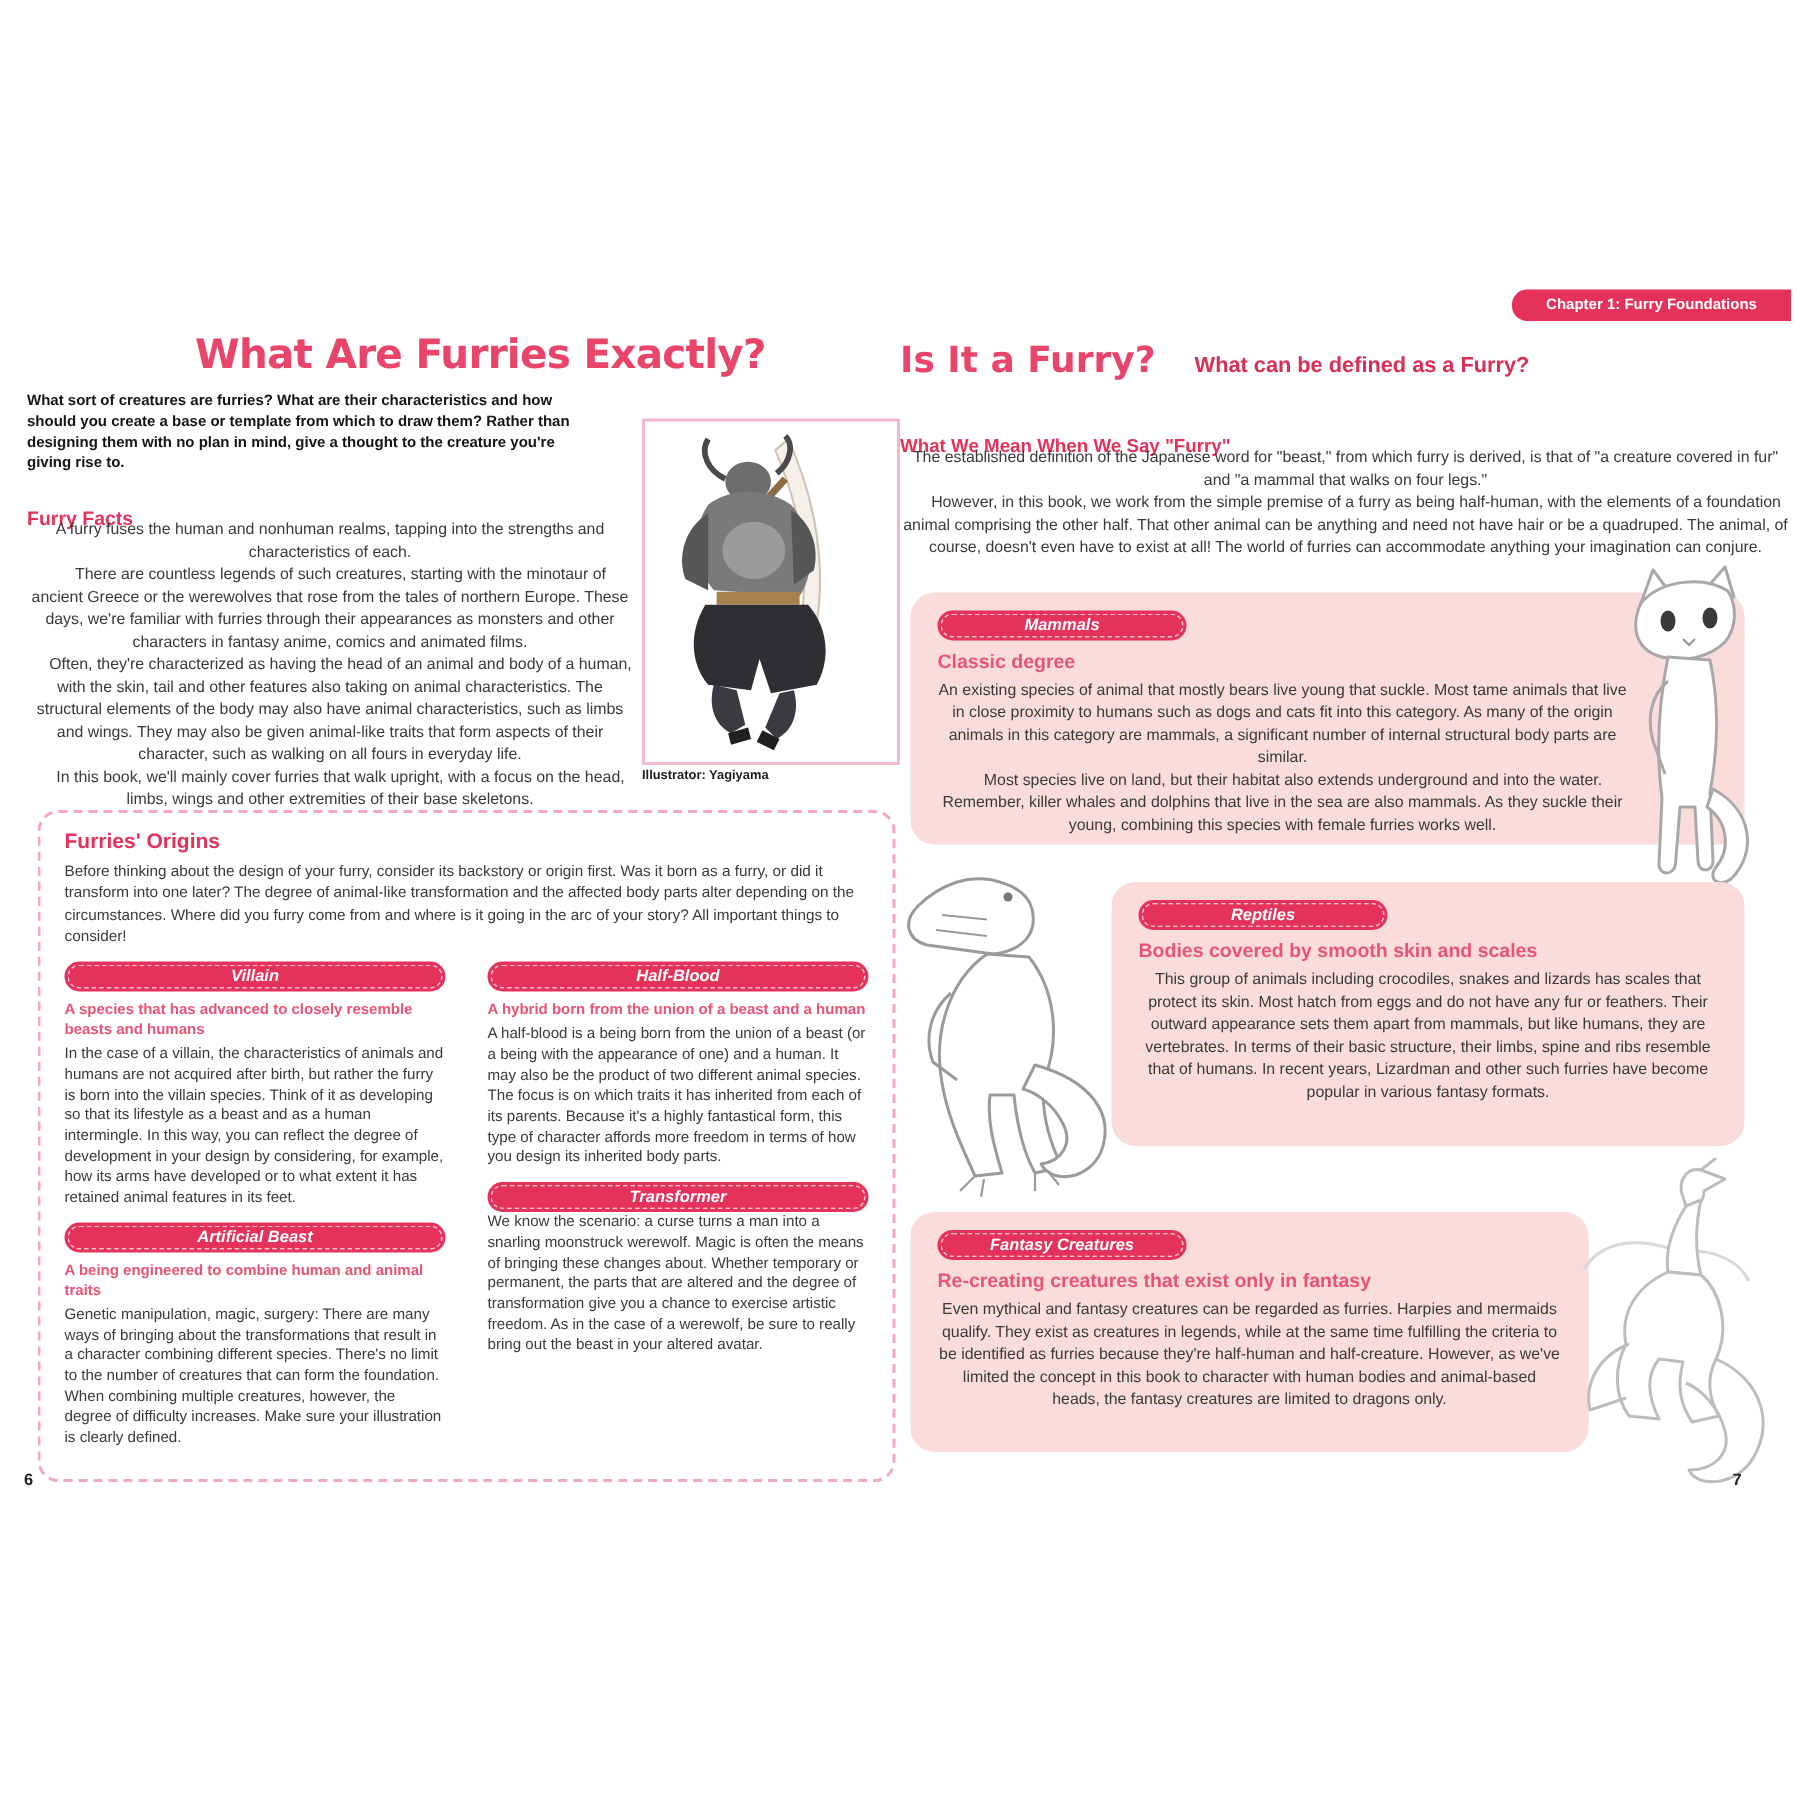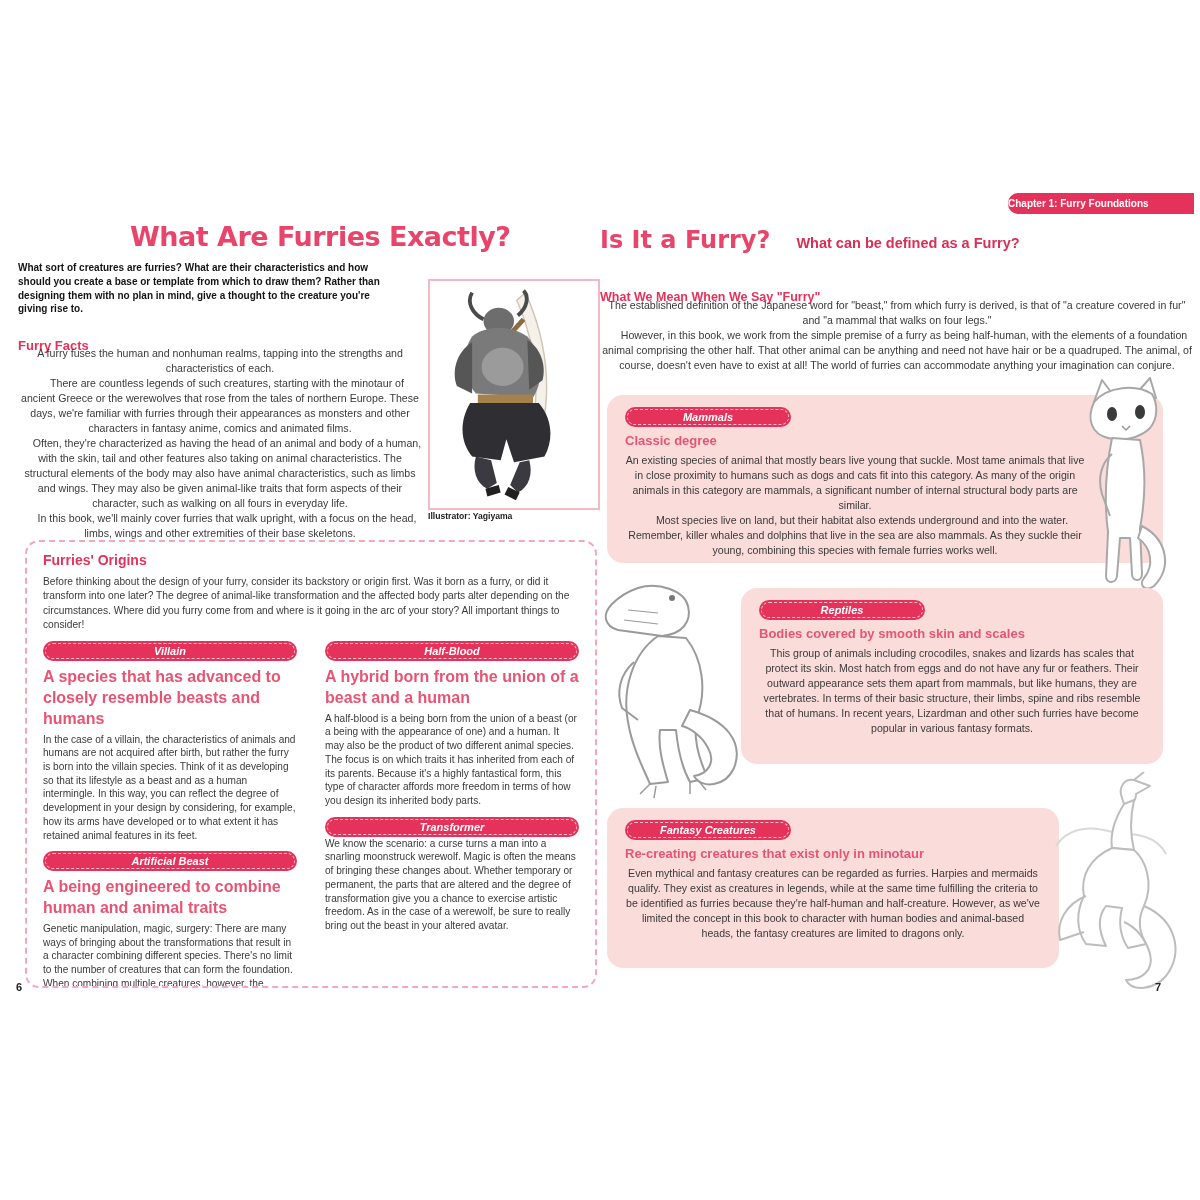--- a/index.html
+++ b/index.html
@@ -27,26 +27,26 @@
             margin:0;display:flex;align-items:center;justify-content:center;}
   .illo-caption{left:428px;top:511px;font-size:8.6px;font-weight:bold;color:#1c1c1c;}
 
   .origins-box{left:25px;top:540px;width:572px;height:448px;border:2px dashed #f4a9ba;border-radius:14px;
                box-sizing:border-box;padding:10px 16px 8px 16px;overflow:hidden;background:#fff;}
   .origins-head{font-size:14px;margin:0 0 7px 0;}
   .origins-intro{font-size:10.2px;line-height:1.4;margin:0 0 9px 0;color:#3a3a3a;}
   .origins-cols{display:flex;gap:28px;}
   .origins-cols .col{flex:1;min-width:0;}
   .origin-sec{margin-bottom:9px;}
-  .origin-sec .sub{margin:6px 0 3px 0;font-size:16px;line-height:1.3;font-weight:bold;color:#e85474;}
+  .origin-sec .sub{margin:6px 0 3px 0;font-size:10px;line-height:1.3;font-weight:bold;color:#e85474;}
   .origin-sec .btx{margin:0;font-size:10.1px;line-height:1.36;color:#3a3a3a;}
 
   
   .chapter-tag{left:1008px;top:193px;width:186px;height:21px;background:#e5325b;color:#fff;
-               font-size:10px;font-weight:bold;text-align:left;line-height:21px;
+               font-size:10px;font-weight:bold;text-align:center;line-height:21px;
                border-radius:10px 0 0 10px;}
   .rp-titlerow{left:600px;top:226px;display:flex;align-items:baseline;gap:26px;}
   .rp-title{font-size:24px;}
   .rp-subtitle{font-size:14.5px;font-weight:bold;color:#d92e55;}
   .rp-sechead{left:600px;top:277px;font-size:12.5px;}
   .rp-intro{left:600px;top:298px;width:594px;}
   .cat-panel{position:absolute;background:#fadcdb;border-radius:16px;box-sizing:border-box;padding:12px 18px;}
   .panel-mammals{left:607px;top:395px;width:556px;height:168px;}
   .panel-reptiles{left:741px;top:588px;width:422px;height:176px;}
   .panel-fantasy{left:607px;top:808px;width:452px;height:160px;}
@@ -187,21 +187,21 @@
         <circle cx="74" cy="28" r="3" fill="#777" stroke="none"></circle>
         <path d="M60,66 C34,84 24,120 30,152 C34,176 44,196 52,214 L70,212 C64,192 60,176 62,160 L78,160 C80,180 84,198 92,212 L110,208 C100,188 96,168 98,150 C110,120 104,88 88,68 Z"></path>
         <path d="M36,92 C22,104 18,122 24,138 L40,150" fill="none"></path>
         <path d="M52,214 l-10,10 M58,216 l-2,12 M92,212 l0,12 M100,210 l8,10" stroke-width="1.5" fill="none"></path>
         <path d="M92,140 C128,150 146,172 136,198 C128,216 104,220 96,206 C110,204 118,192 110,178 C104,166 92,158 84,156 Z"></path>
       </g>
     </svg>
 
     <div class="cat-panel panel-fantasy" data-name="fantasy-creatures-panel">
       <div class="pill cat-pill" data-name="category-label-fantasy">Fantasy Creatures</div>
-      <h4 class="cat-sub" data-name="category-subheading">Re-creating creatures that exist only in minotaur</h4>
+      <h4 class="cat-sub" data-name="category-subheading">Re-creating creatures that exist only in fantasy</h4>
       <div class="bodytxt" data-name="category-body">
         <p data-name="paragraph">Even mythical and fantasy creatures can be regarded as furries. Harpies and mermaids qualify. They exist as creatures in legends, while at the same time fulfilling the criteria to be identified as furries because they're half-human and half-creature. However, as we've limited the concept in this book to character with human bodies and animal-based heads, the fantasy creatures are limited to dragons only.</p>
       </div>
     </div>
 
     <svg class="illu" style="left:1026px;top:772px;" width="165" height="235" viewBox="0 0 165 235" data-name="dragon-illustration">
       <g fill="#ffffff" stroke="#bdbdbd" stroke-width="2" stroke-linejoin="round">
         <path d="M86,60 C60,52 40,58 30,74" fill="none" stroke="#d9d9d9"></path>
         <path d="M86,64 C110,58 132,66 140,82" fill="none" stroke="#d9d9d9"></path>
         <path d="M108,8 L118,0" fill="none"></path>

